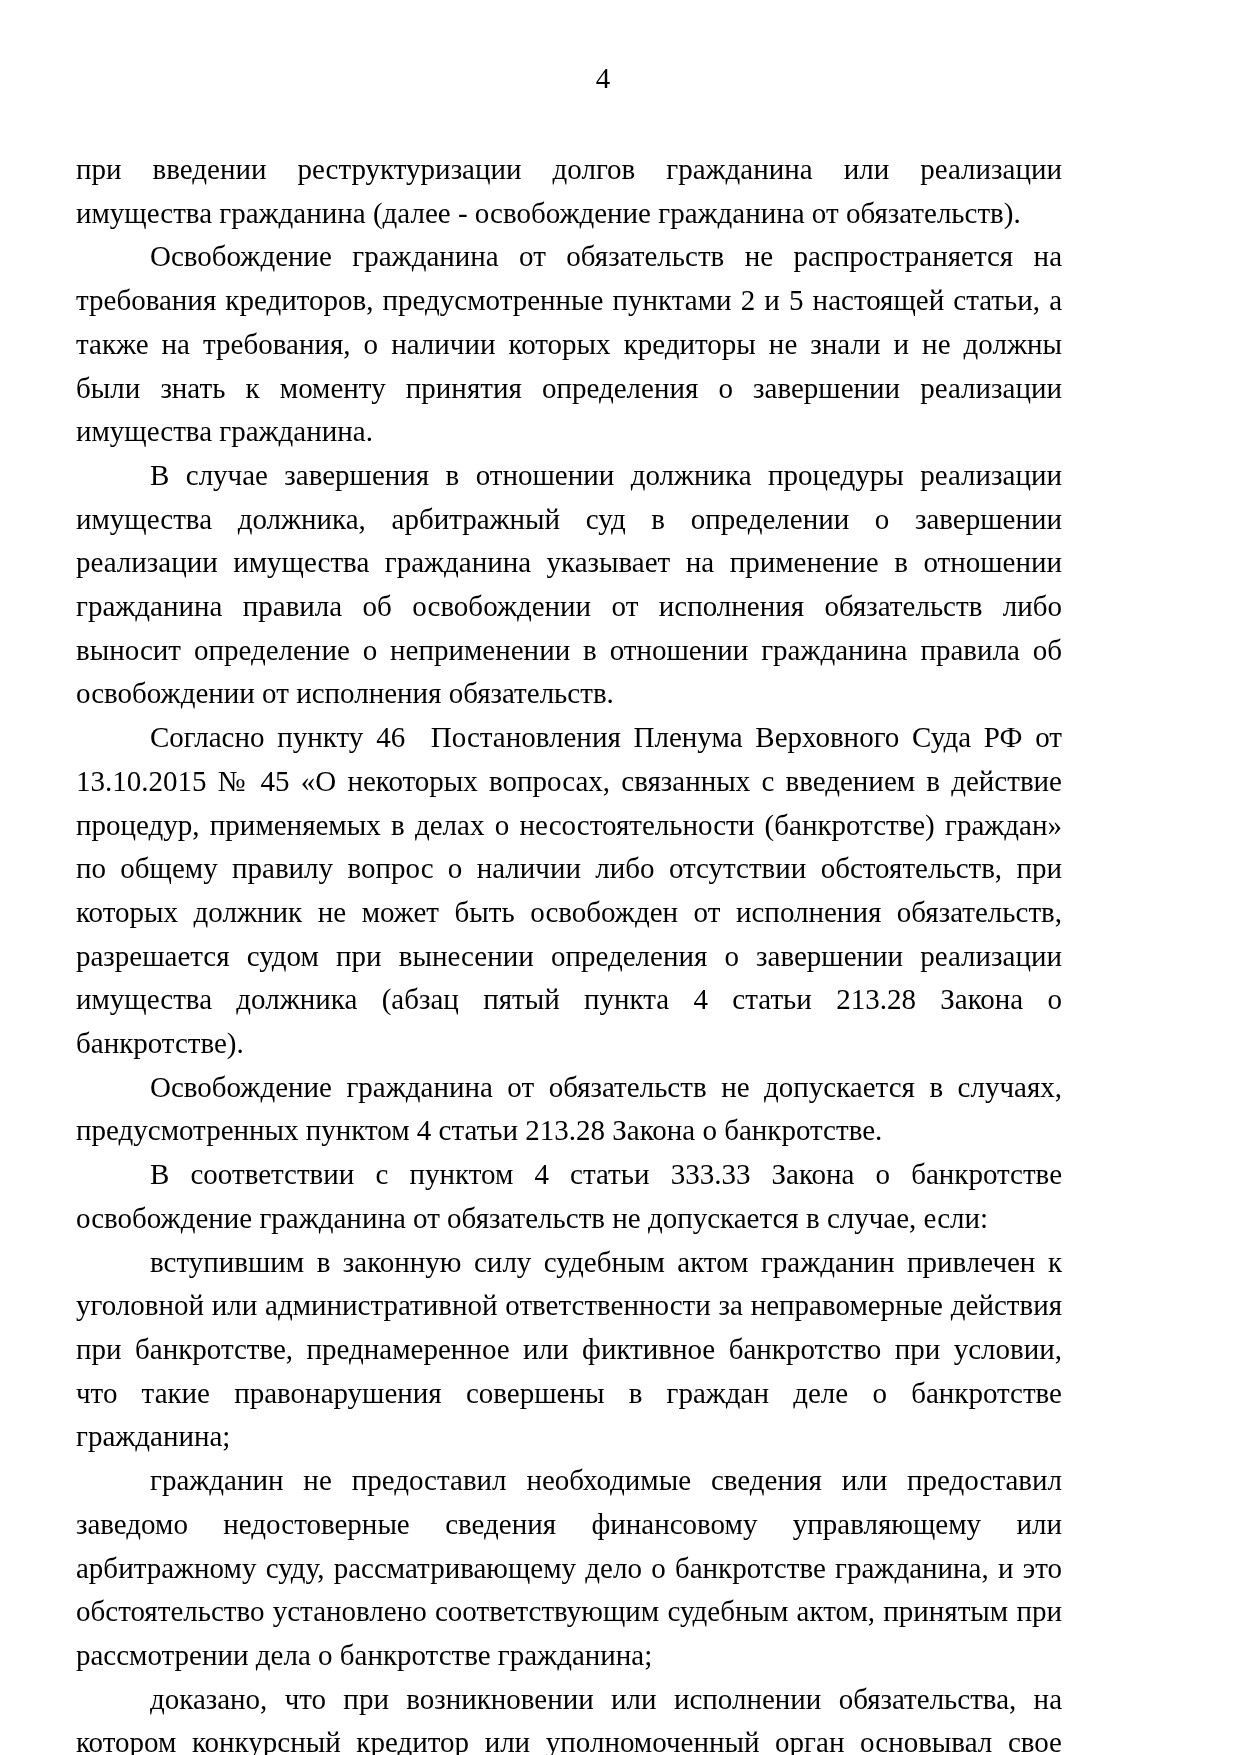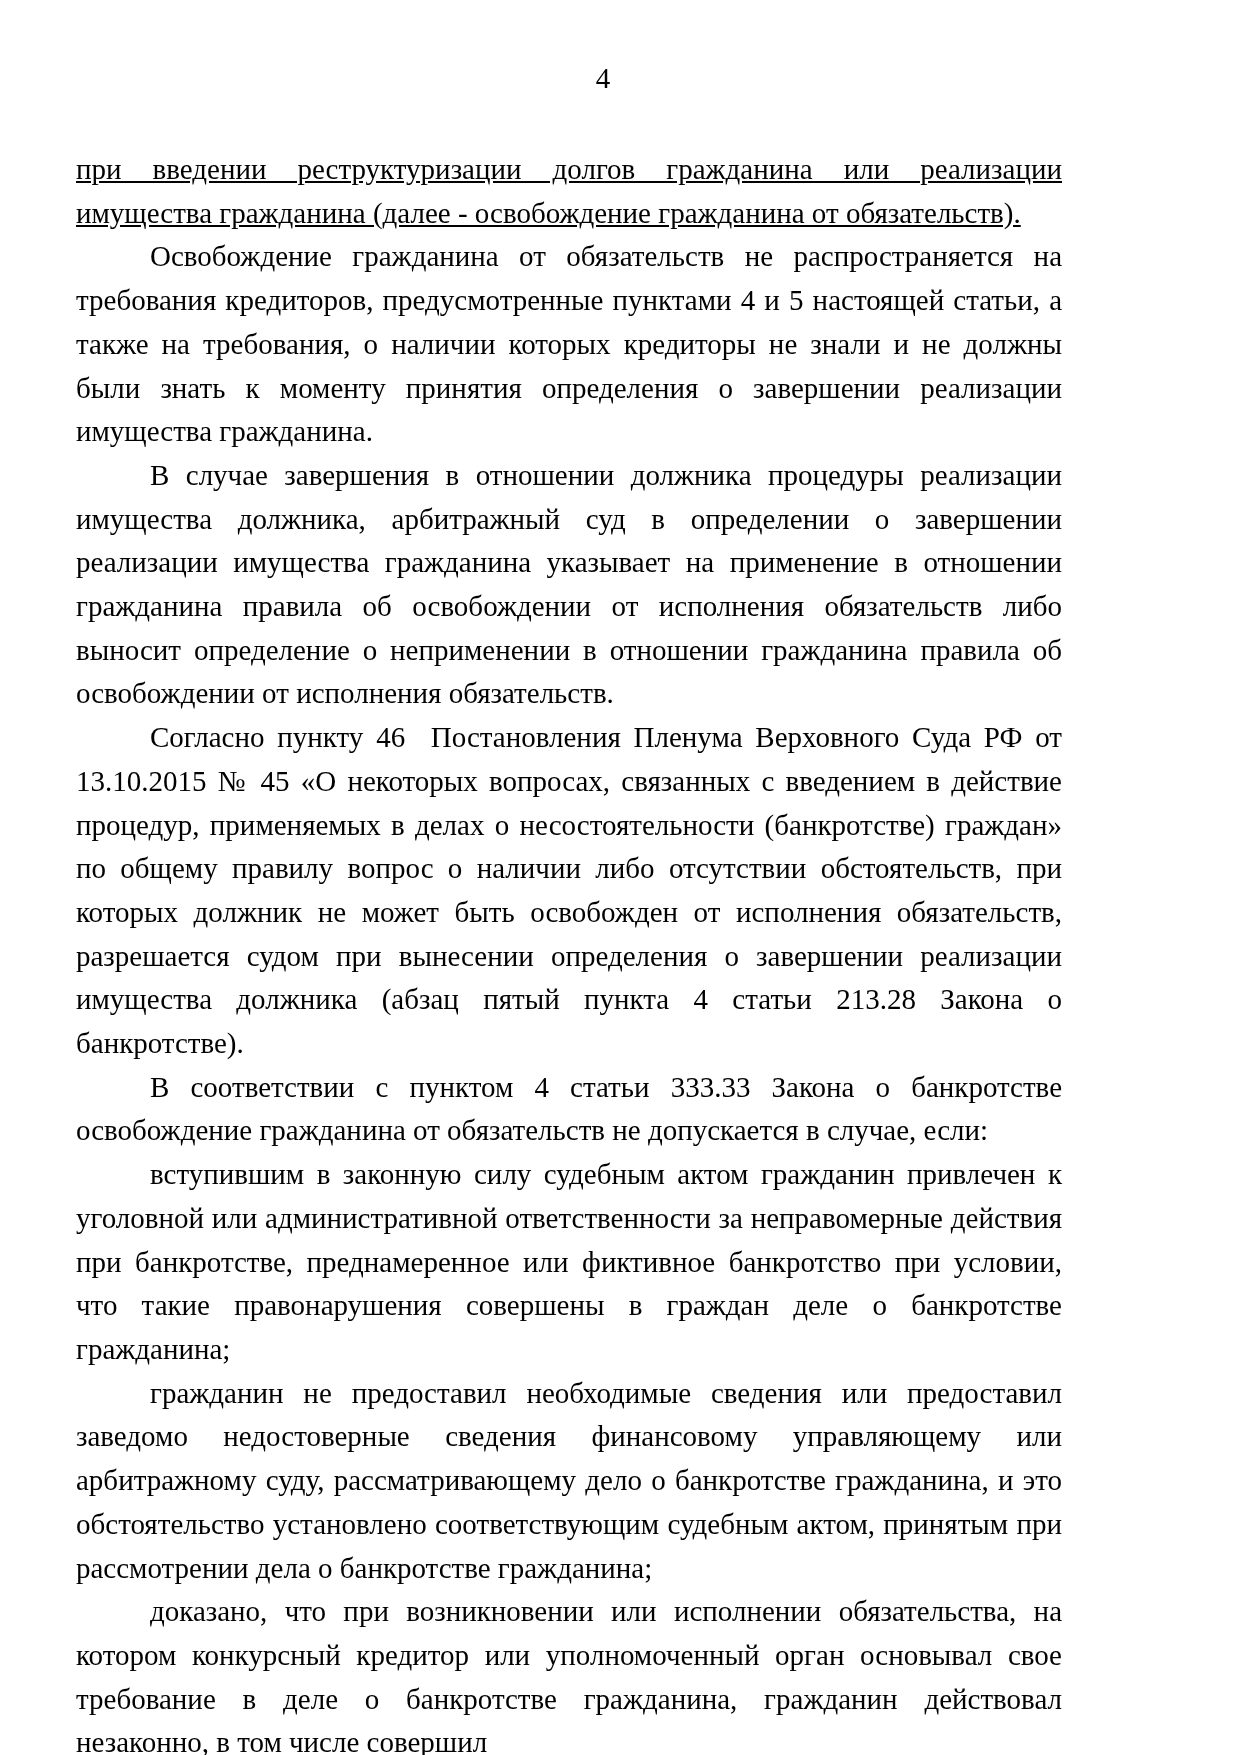--- a/index.html
+++ b/index.html
@@ -37,32 +37,32 @@
     text-align: justify;
     hyphens: none;
   }
   .content p {
     margin: 0;
     padding: 0;
     text-indent: 74px;
   }
   .content p.no-indent {
     text-indent: 0;
-    text-decoration: underline;
   }
 </style>
 </head>
 <body>
 
 <div class="page">
   <div class="pagenum">4</div>
 
   <div class="content">
     <p class="no-indent">при введении реструктуризации долгов гражданина или реализации имущества гражданина (далее - освобождение гражданина от обязательств).</p>
-    <p>Освобождение гражданина от обязательств не распространяется на требования кредиторов, предусмотренные пунктами 4 и 5 настоящей статьи, а также на требования, о наличии которых кредиторы не знали и не должны были знать к моменту принятия определения о завершении реализации имущества гражданина.</p>
+    <p>Освобождение гражданина от обязательств не распространяется на требования кредиторов, предусмотренные пунктами 2 и 5 настоящей статьи, а также на требования, о наличии которых кредиторы не знали и не должны были знать к моменту принятия определения о завершении реализации имущества гражданина.</p>
     <p>В случае завершения в отношении должника процедуры реализации имущества должника, арбитражный суд в определении о завершении реализации имущества гражданина указывает на применение в отношении гражданина правила об освобождении от исполнения обязательств либо выносит определение о неприменении в отношении гражданина правила об освобождении от исполнения обязательств.</p>
     <p>Согласно пункту 46&nbsp; Постановления Пленума Верховного Суда РФ от 13.10.2015 № 45 «О некоторых вопросах, связанных с введением в действие процедур, применяемых в делах о несостоятельности (банкротстве) граждан» по общему правилу вопрос о наличии либо отсутствии обстоятельств, при которых должник не может быть освобожден от исполнения обязательств, разрешается судом при вынесении определения о завершении реализации имущества должника (абзац пятый пункта 4 статьи 213.28 Закона о банкротстве).</p>
+    <p>Освобождение гражданина от обязательств не допускается в случаях, предусмотренных пунктом 4 статьи 213.28 Закона о банкротстве.</p>
     <p>В соответствии с пунктом 4 статьи 333.33 Закона о банкротстве освобождение гражданина от обязательств не допускается в случае, если:</p>
     <p>вступившим в законную силу судебным актом гражданин привлечен к уголовной или административной ответственности за неправомерные действия при банкротстве, преднамеренное или фиктивное банкротство при условии, что такие правонарушения совершены в граждан деле о банкротстве гражданина;</p>
     <p>гражданин не предоставил необходимые сведения или предоставил заведомо недостоверные сведения финансовому управляющему или арбитражному суду, рассматривающему дело о банкротстве гражданина, и это обстоятельство установлено соответствующим судебным актом, принятым при рассмотрении дела о банкротстве гражданина;</p>
     <p>доказано, что при возникновении или исполнении обязательства, на котором конкурсный кредитор или уполномоченный орган основывал свое требование в деле о банкротстве гражданина, гражданин действовал незаконно, в том числе совершил</p>
   </div>
 </div>
 
 </body></html>

